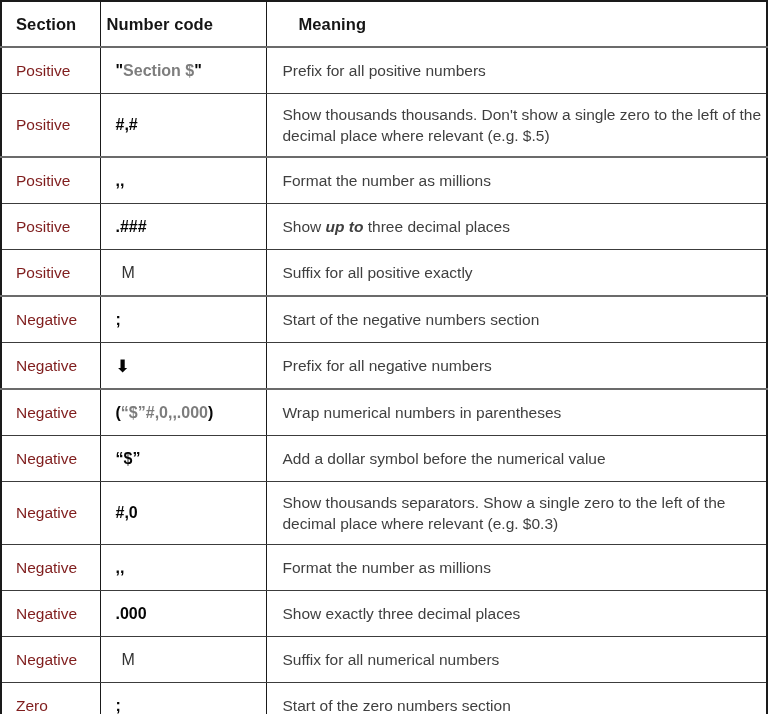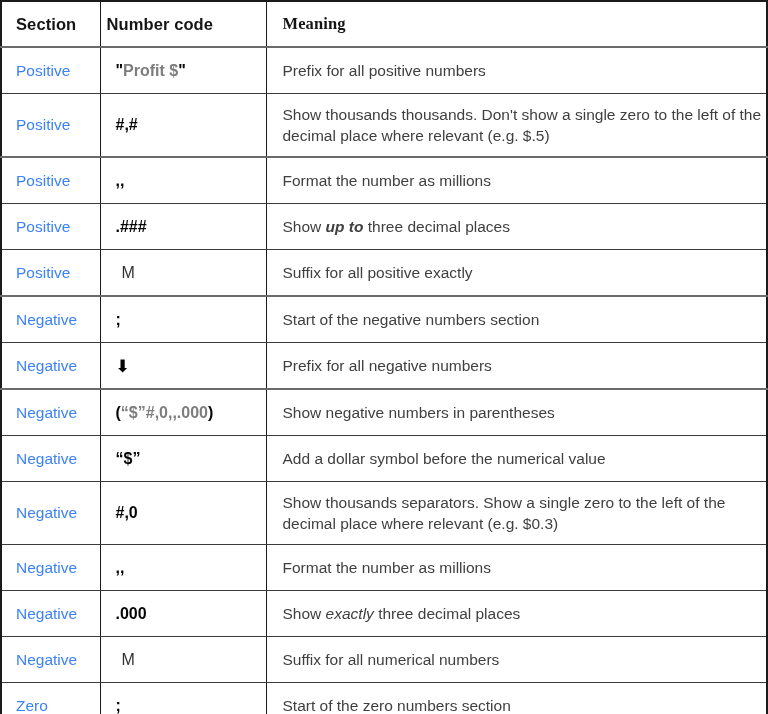--- a/index.html
+++ b/index.html
@@ -47,32 +47,32 @@
     text-align: left;
   }
   .hdr-cell {
     font-size: 16.5px;
     font-weight: bold;
     color: #151515;
     padding-left: 14px;
     letter-spacing: 0.1px;
   }
   .hdr-row th:nth-child(2) .hdr-cell { padding-left: 6px; }
-  .hdr-row th:nth-child(3) .hdr-cell { padding-left: 16px; font-family: Liberation Serif, serif; }
+  .hdr-row th:nth-child(3) .hdr-cell { padding-left: 32px; }
 
   
   .data-row > td { border-bottom: 1.4px solid #3c3c3c; }
   .data-row.thick > td { border-bottom: 2.5px solid #6b6b6b; }
 
   .row-h1 > td { height: 45px; }
   .row-h2 > td { height: 62px; }
 
   .cell-section {
     font-size: 15.5px;
-    color: #3b82f6;
+    color: #7f1d1d;
     padding-left: 14px;
   }
   .cell-code {
     font-size: 16px;
     font-weight: bold;
     color: #111111;
     padding-left: 15px;
     white-space: nowrap;
   }
   .cell-code.indented { padding-left: 21px; }
@@ -80,21 +80,21 @@
   .cell-meaning {
     font-size: 15.5px;
     color: #3f3f3f;
     padding-left: 16px;
     line-height: 1.38;
   }
 
   .gray  { color: #7d7d7d; }
   .blk   { color: #050505; }
   .em-bi { font-style: italic; font-weight: bold; }
-  .em-i  { font-style: italic; }
+  .em-i  { }
   .arrow { font-family: "DejaVu Sans", sans-serif; font-size: 17px; }
 </style>
 </head>
 <body>
 
 <table id="format-table">
   <colgroup>
     <col class="col-section">
     <col class="col-code">
     <col class="col-meaning">
@@ -111,21 +111,21 @@
         <div class="hdr-cell">Meaning</div>
       </th>
     </tr>
   </thead>
   <tbody id="table-body">
       <tr class="data-row row-h1">
         <td>
           <div class="cell-section">Positive</div>
         </td>
         <td>
-          <div class="cell-code"><span class="blk">"</span><span class="gray">Profit $</span><span class="blk">"</span></div>
+          <div class="cell-code"><span class="blk">"</span><span class="gray">Section $</span><span class="blk">"</span></div>
         </td>
         <td>
           <div class="cell-meaning">Prefix for all positive numbers</div>
         </td>
       </tr>
       <tr class="data-row row-h2 thick">
         <td>
           <div class="cell-section">Positive</div>
         </td>
         <td>
@@ -191,21 +191,21 @@
         </td>
       </tr>
       <tr class="data-row row-h1">
         <td>
           <div class="cell-section">Negative</div>
         </td>
         <td>
           <div class="cell-code"><span class="blk">(</span><span class="gray">“$”#,0,,.000</span><span class="blk">)</span></div>
         </td>
         <td>
-          <div class="cell-meaning">Show negative numbers in parentheses</div>
+          <div class="cell-meaning">Wrap numerical numbers in parentheses</div>
         </td>
       </tr>
       <tr class="data-row row-h1">
         <td>
           <div class="cell-section">Negative</div>
         </td>
         <td>
           <div class="cell-code"><span class="blk">“$”</span></div>
         </td>
         <td>

